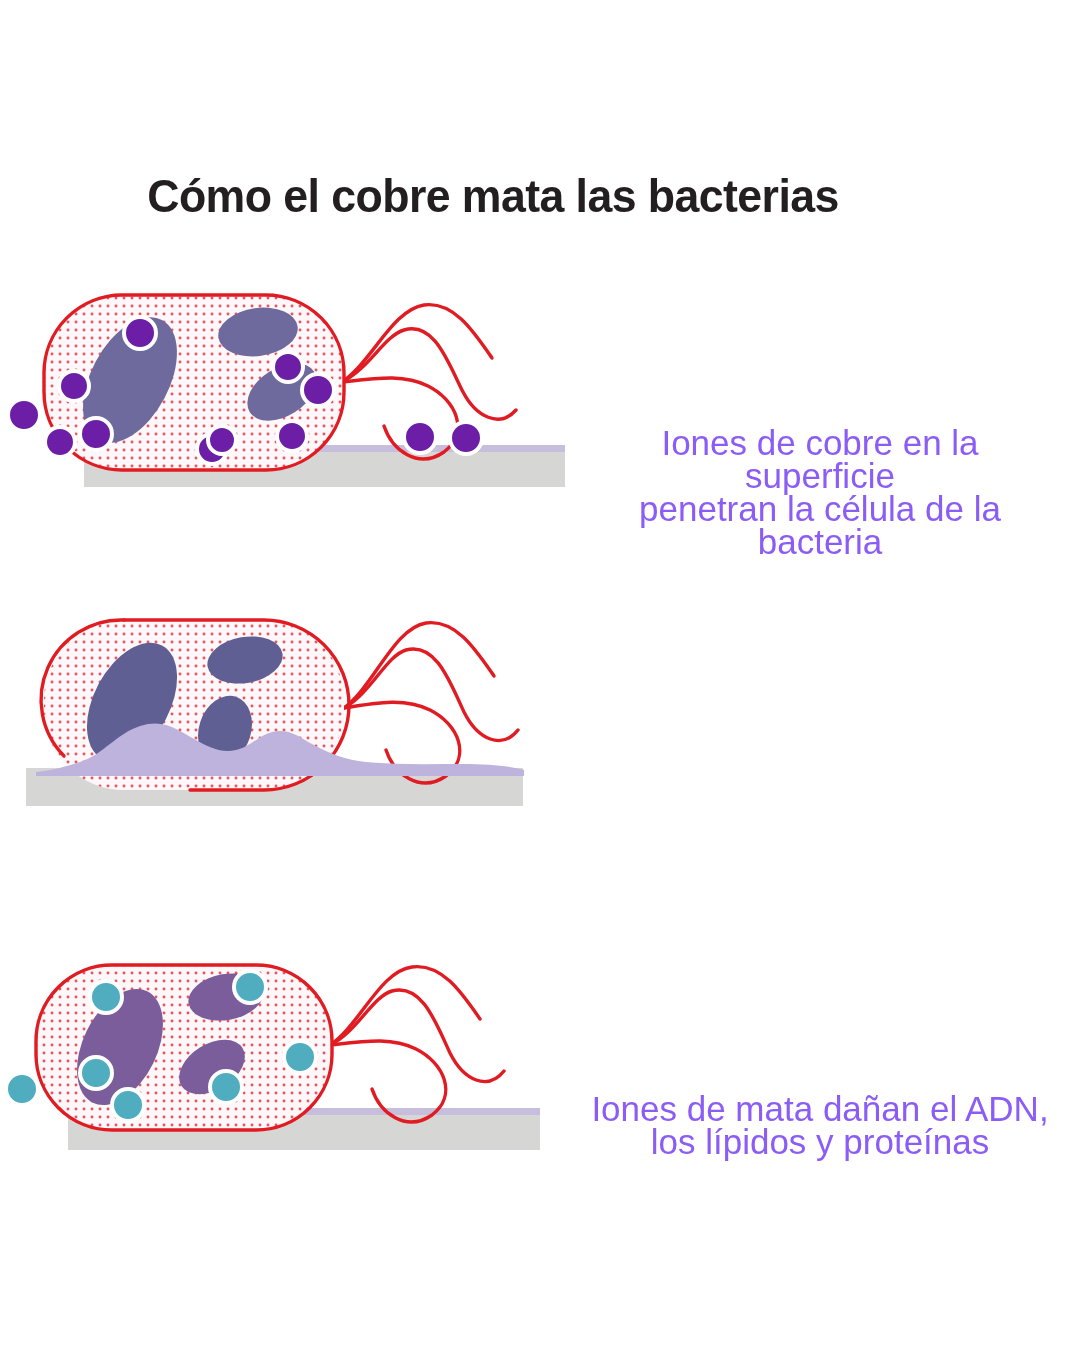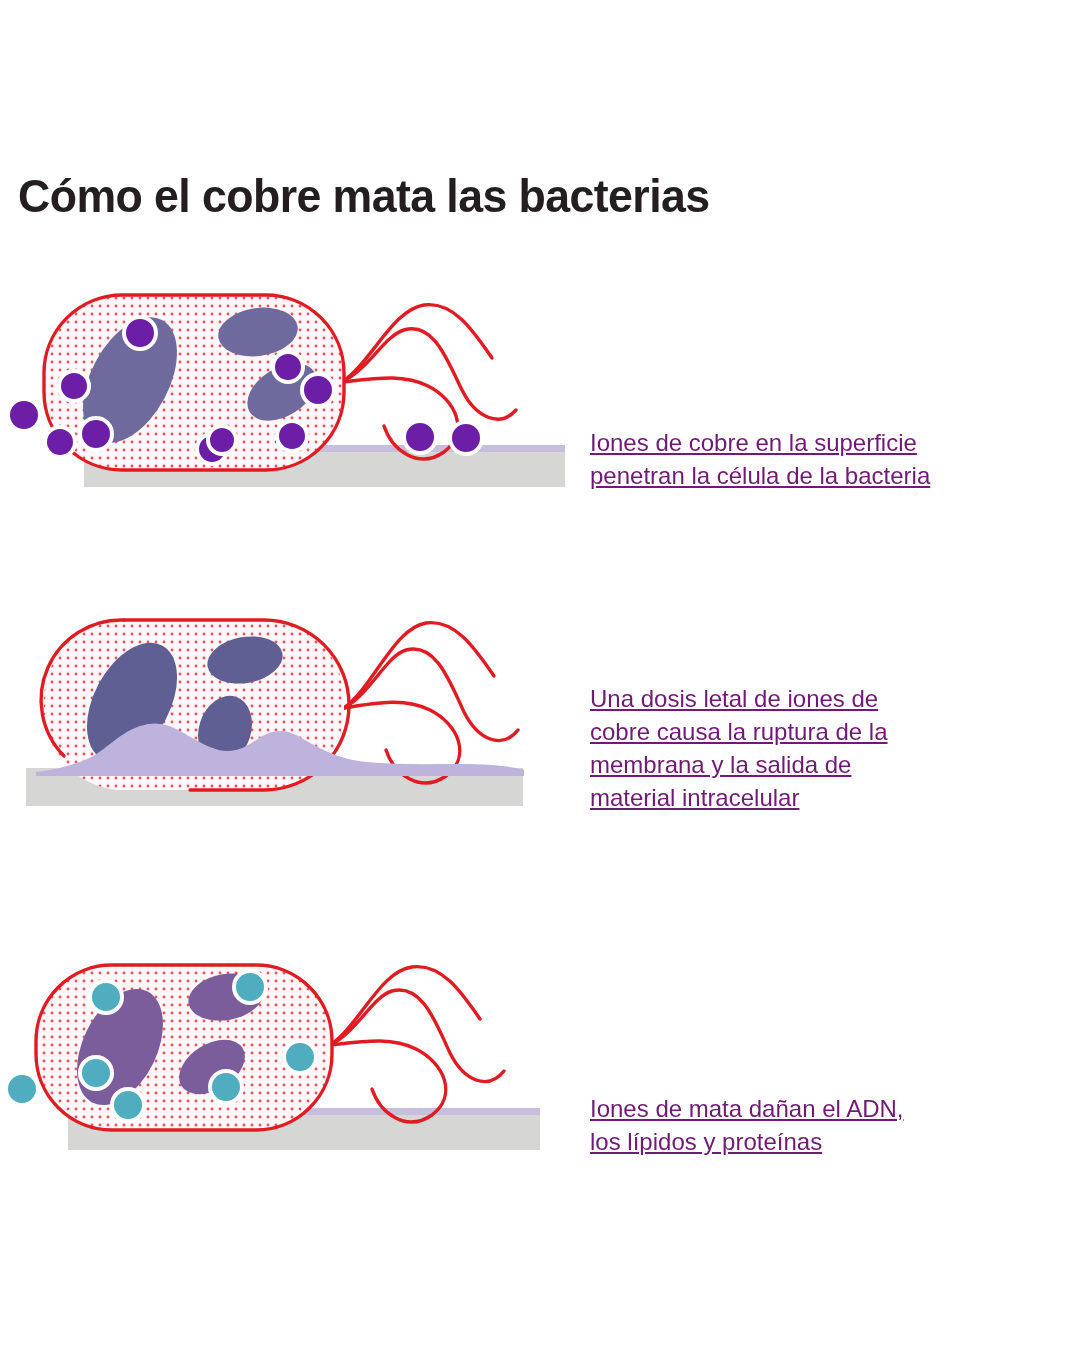--- a/index.html
+++ b/index.html
@@ -15,20 +15,21 @@
     overflow: hidden;
     font-family: "Liberation Sans", sans-serif;
     -webkit-font-smoothing: antialiased;
   }
 
   #infographic {
     position: absolute;
     left: 0; top: 0;
     width: 1052px;
     height: 1350px;
+    text-align: center;
   }
 
   
   .title {
     position: absolute;
     left: 18px;
     top: 170px;
     width: 1000px;
     font-family: "Liberation Sans", sans-serif;
     font-weight: bold;
@@ -55,26 +56,25 @@
     position: absolute;
     left: 0;
     top: 0;
     width: 580px;
     height: 260px;
   }
 
   .caption {
     position: absolute;
     font-family: "Liberation Sans", sans-serif;
-    font-size: 24px;
+    font-size: 35px;
     line-height: 33px;
-    color: #701a75;
+    color: #8b5cf6;
     width: 460px;
     white-space: pre-line;
-    text-decoration: underline;
   }
   #caption-1 { left: 590px; top: 156px; }
   #caption-2 { left: 590px; top: 92px; }
   #caption-3 { left: 590px; top: 152px; }
 </style>
 </head>
 <body>
 
 <div id="infographic">
 
@@ -174,24 +174,20 @@
         <path d="M124,30 A80,80 0 0 0 64,166" fill="none" stroke="#e11b22" stroke-width="3.4" stroke-linecap="round"></path>
       </g>
 
       <path d="M36,182 C54,180 64,177 80,172 C104,164 116,144 140,136
                C164,128 178,140 196,150 C212,159 222,163 236,160
                C250,157 258,146 272,142 C288,138 298,146 312,154
                C330,164 346,170 366,172 C398,175 430,174 462,174
                C490,174 510,176 524,180 L524,186 L36,186 Z" fill="#bdb3dc"></path>
     </svg>
 
-    <div class="caption" id="caption-2">Una dosis letal de iones de
-cobre causa la ruptura de la
-membrana y la salida de
-material intracelular</div>
   </div>
 
   <div class="panel" id="panel-3">
     <svg class="panel-figure" viewBox="0 0 580 250">
       <defs>
         <pattern id="dots3" width="8" height="8" patternUnits="userSpaceOnUse">
           <rect width="8" height="8" fill="#fdf7f9"></rect>
           <circle cx="4" cy="4" r="1.45" fill="#e8555c"></circle>
         </pattern>
         <clipPath id="cellclip3">

